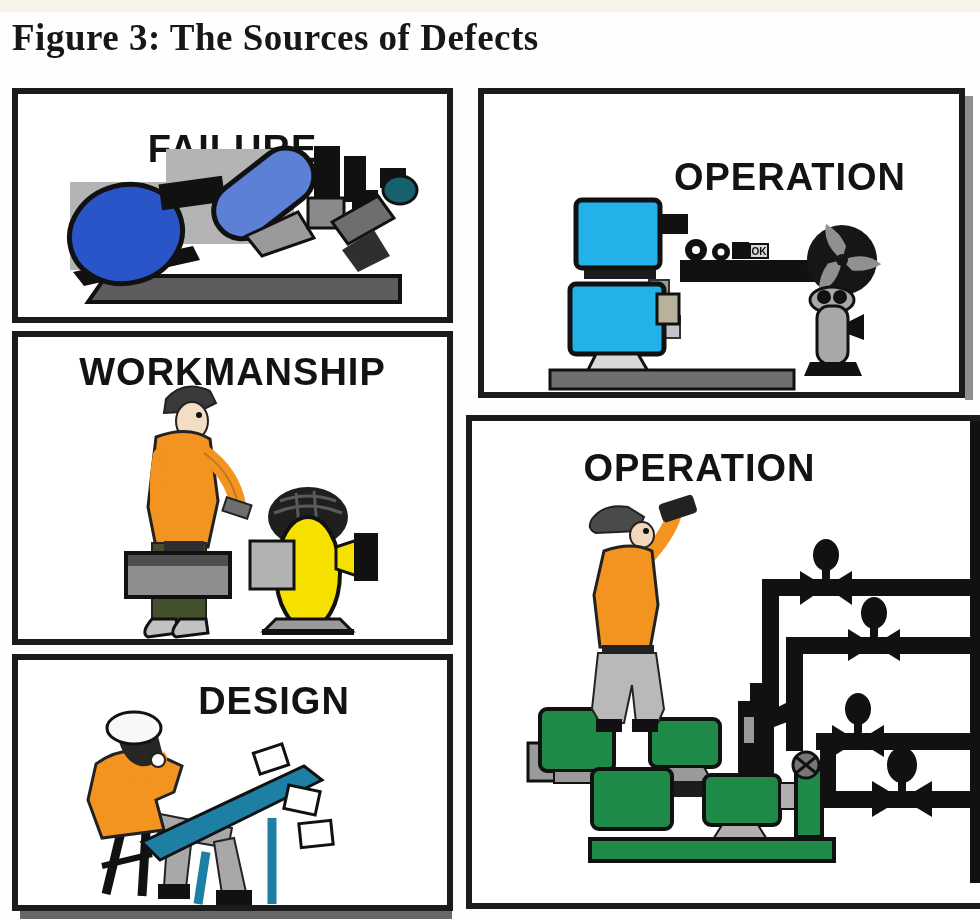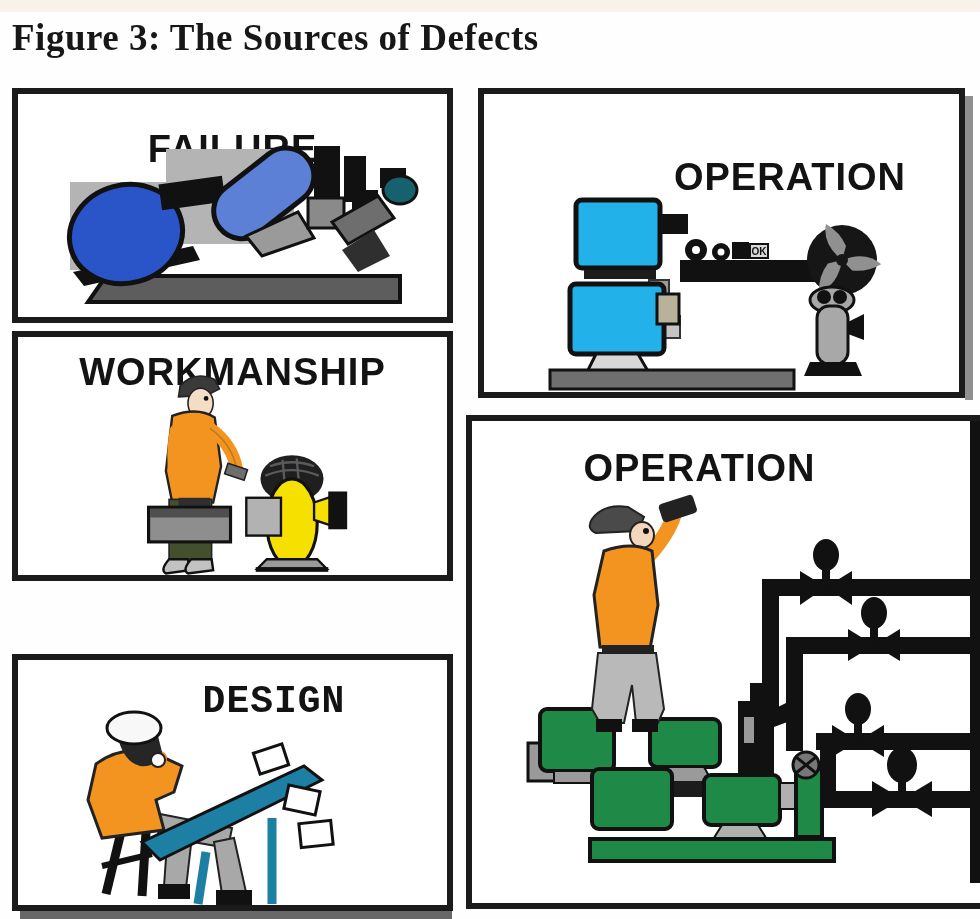--- a/index.html
+++ b/index.html
@@ -5,22 +5,22 @@
   html,body{margin:0;padding:0;}
   .page{position:relative;width:980px;height:919px;background:#fefefe;overflow:hidden;
         font-family:"Liberation Sans",sans-serif;}
   .top-strip{position:absolute;left:0;top:0;width:980px;height:12px;background:#f7f3ea;}
   .fig-title{position:absolute;left:12px;top:16px;width:940px;
              font-family:"Liberation Serif",serif;font-weight:bold;font-size:37px;
              color:#171717;letter-spacing:0.5px;}
   .panel{position:absolute;background:#ffffff;border:6px solid #1b1b1b;box-sizing:border-box;}
   .p-failure{left:12px;top:88px;width:441px;height:235px;}
   .p-maintenance{left:478px;top:88px;width:487px;height:310px;}
-  .p-workmanship{left:12px;top:331px;width:441px;height:250px;}
-  .p-design{left:12px;top:654px;width:441px;height:257px;font-family:Liberation Mono, monospace;}
+  .p-workmanship{left:12px;top:331px;width:441px;height:314px;}
+  .p-design{left:12px;top:654px;width:441px;height:257px;}
   .p-operation{left:466px;top:415px;width:560px;height:494px;}
   .panel-label{position:absolute;font-weight:bold;font-size:38px;letter-spacing:1px;
                color:#131313;line-height:1.25;text-align:center;white-space:nowrap;}
   .lbl-failure{left:0;width:100%;top:32px;}
   .lbl-maintenance{left:148px;width:316px;top:12px;white-space:normal;}
   .lbl-workmanship{left:0;width:100%;top:12px;}
   .lbl-design{left:86px;width:340px;top:18px;}
   .lbl-operation{left:0;width:455px;top:24px;}
   .illus{position:absolute;left:0;top:0;width:100%;height:100%;}
   .shadow-right{position:absolute;left:965px;top:96px;width:8px;height:304px;background:#8f8f8f;}

